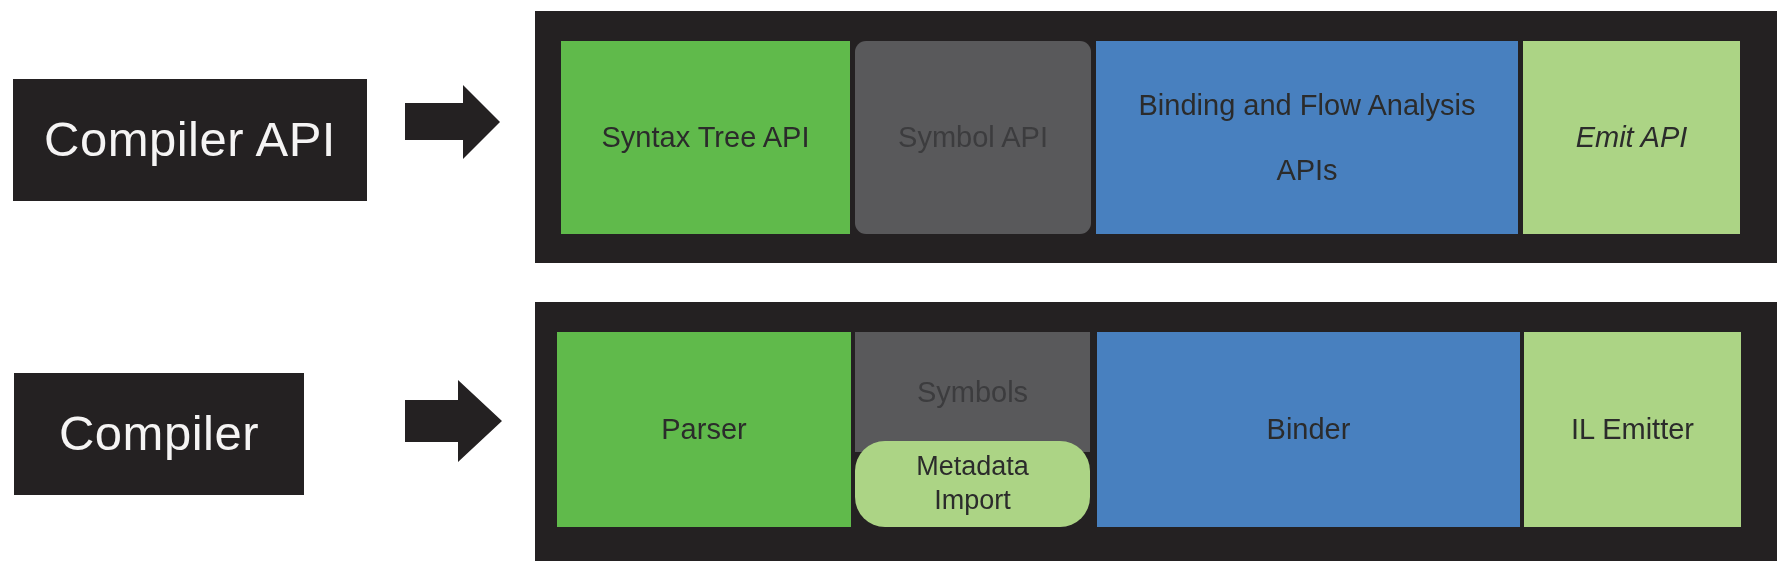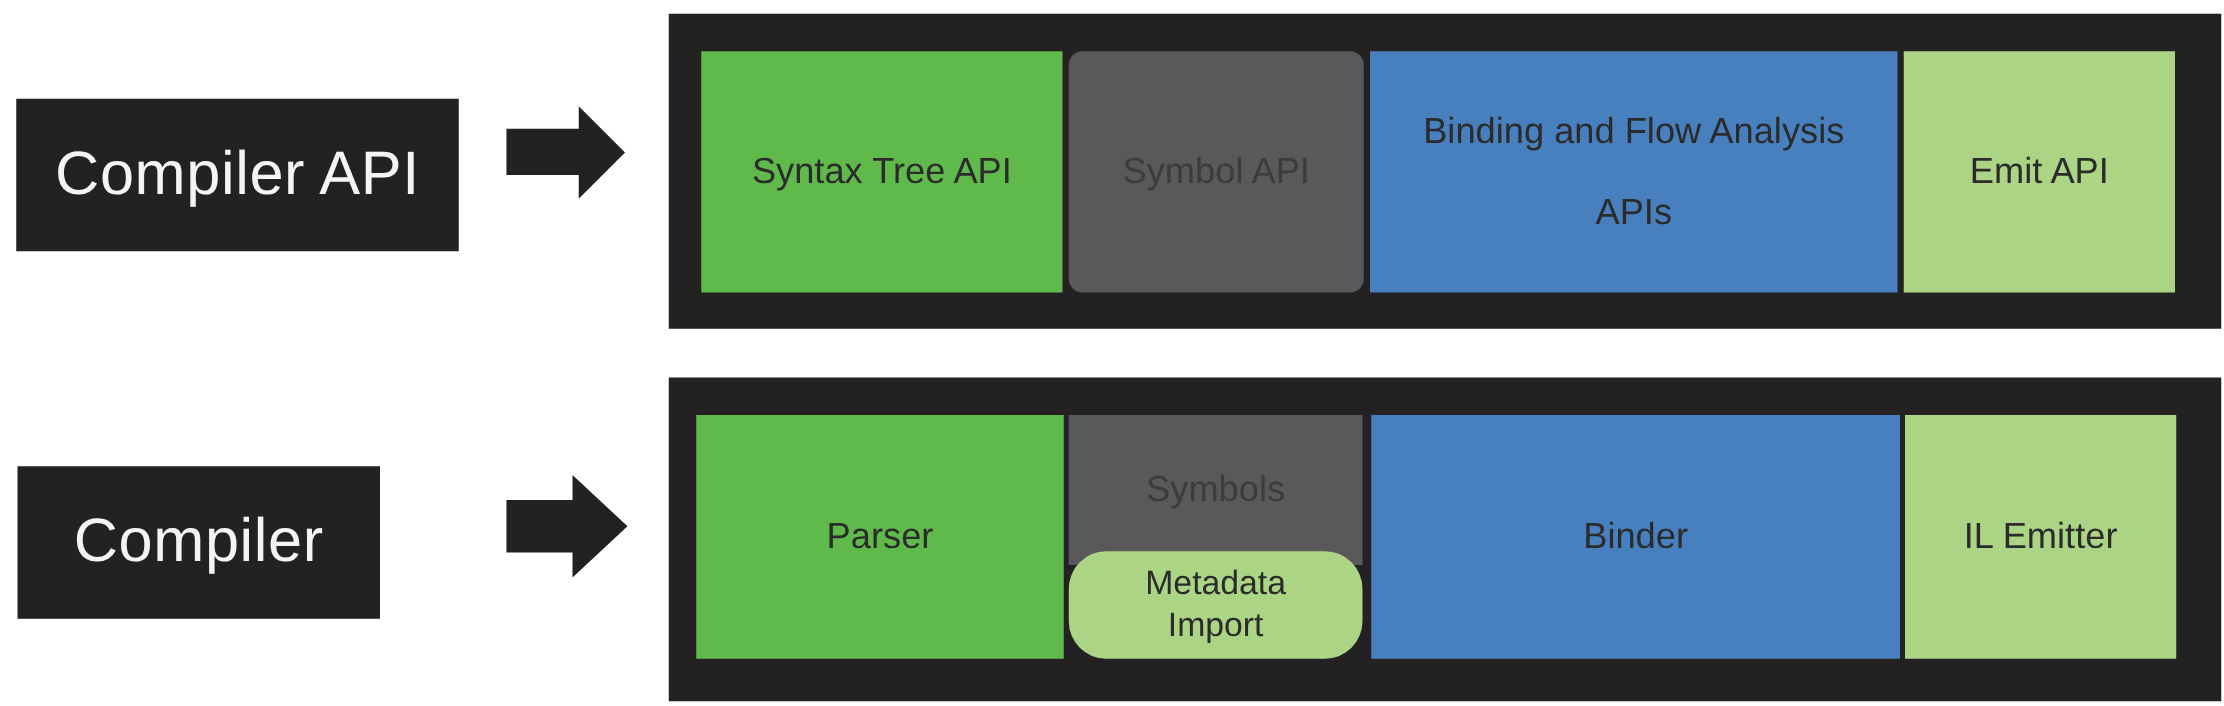--- a/index.html
+++ b/index.html
@@ -65,21 +65,21 @@
 
     <div class="cell c-gray" style="left:320px; top:30px; width:236px; height:193px;border-radius:11px;">
       <span>Symbol API</span>
     </div>
 
     <div class="cell c-blue" style="left:561px; top:30px; width:422px; height:193px;">
       <span>Binding and Flow Analysis</span>
       <span>APIs</span>
     </div>
 
-    <div class="cell c-light_green" style="left:988px; top:30px; width:217px; height:193px;">
+    <div class="cell c-light_green" style="left:988px; top:30px; width:217px; height:193px;font-style:italic;">
       <span>Emit API</span>
     </div>
   </div>
 
   <div class="abs label-box" style="left:14px; top:351px; width:290px; height:122px;">
     <span>Compiler</span>
   </div>
 
   <svg class="abs arrow-svg" style="left:405px; top:380px;" width="97" height="82" viewBox="0 0 97 82" aria-hidden="true">
     <polygon points="0,20 53,20 53,0 97,41 53,82 53,62 0,62"></polygon>

